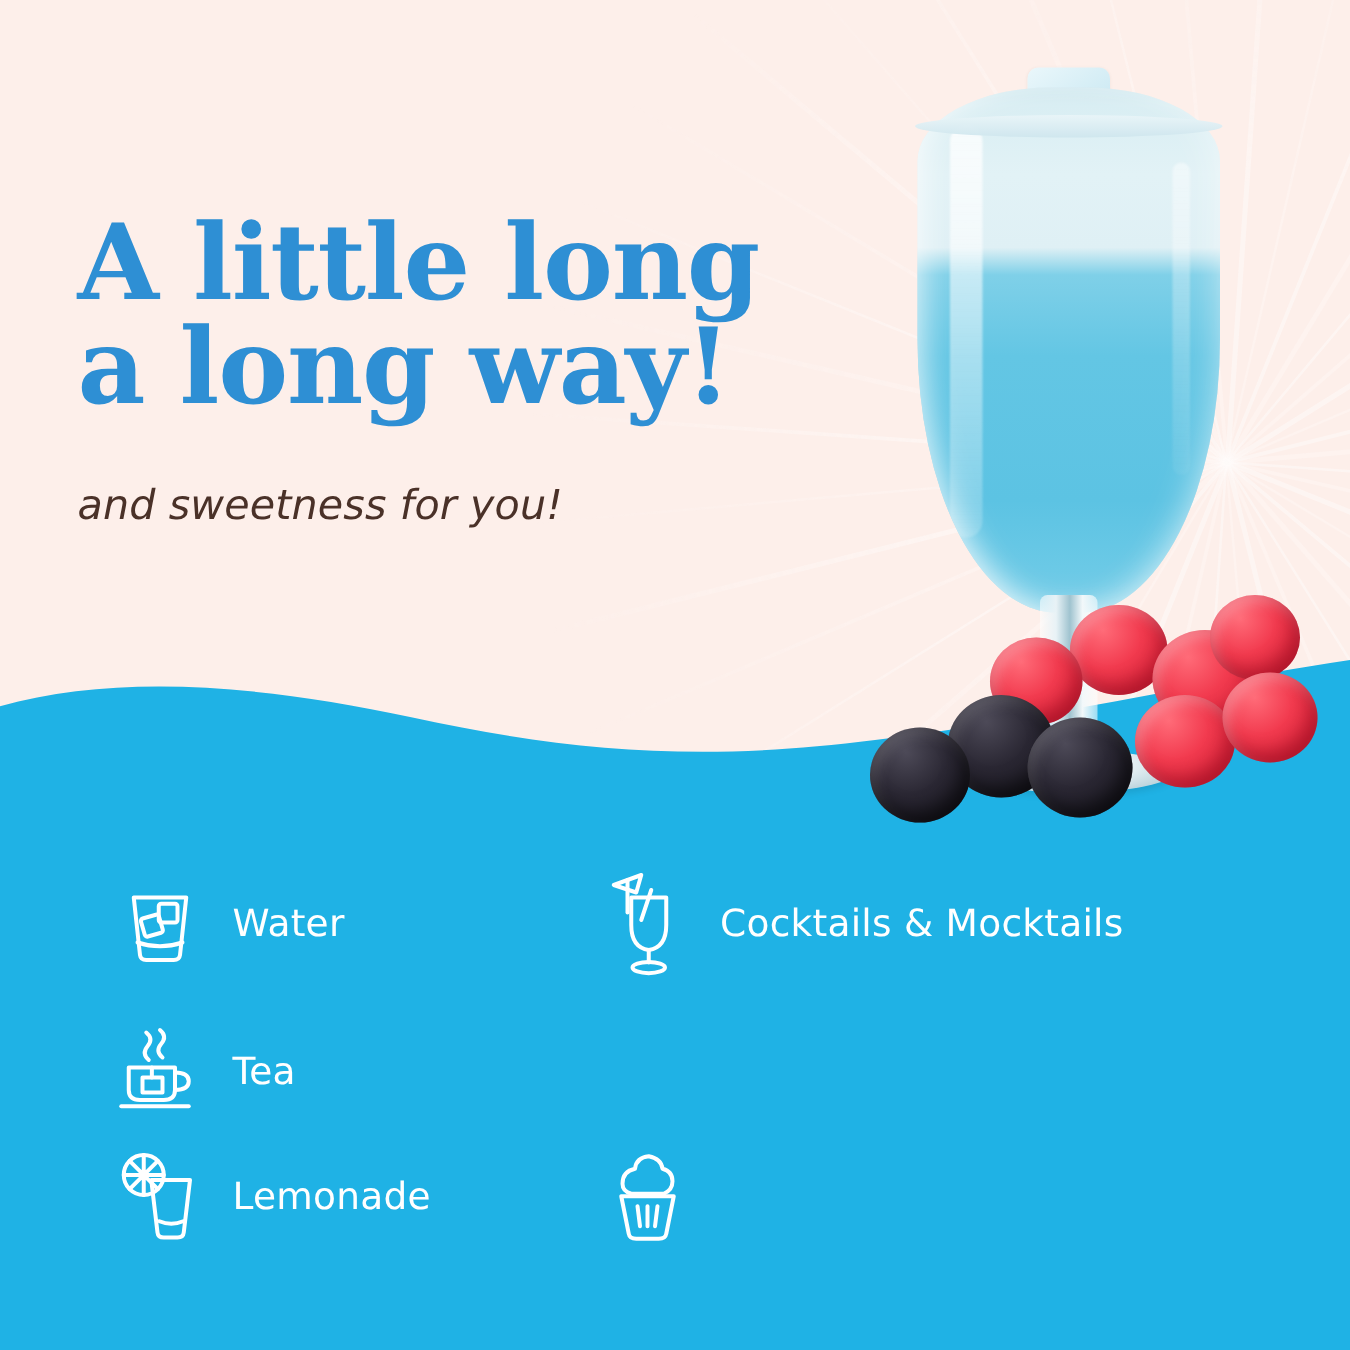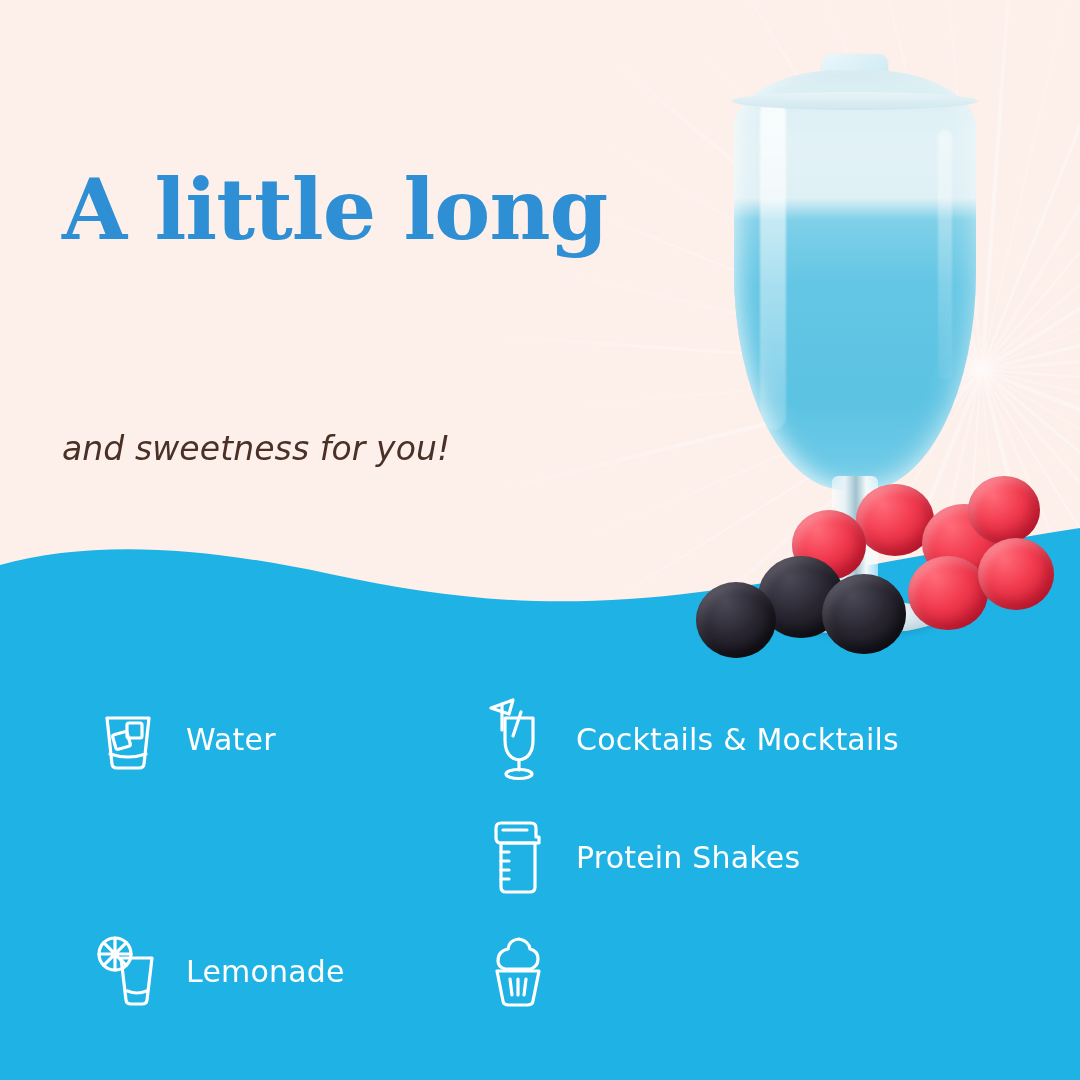--- a/index.html
+++ b/index.html
@@ -25,21 +25,21 @@
   
   .headline{position:absolute;left:62px;top:168px;width:640px;
     font-family:"DejaVu Serif",serif;font-weight:700;
     font-size:84px;line-height:.99;letter-spacing:-1px;color:#2e8fd4;}
   .headline .l2{display:block;}
 
   
   .sub{position:absolute;left:62px;top:382px;width:600px;
     font-family:"DejaVu Sans",sans-serif;font-style:italic;font-weight:400;
     font-size:33px;line-height:1.35;color:#4a3128;letter-spacing:.1px;}
-  .sub .s2{display:block;margin-top:45px;}
+  .sub .s2{display:block;}
 
   
   .drink{position:absolute;left:672px;top:52px;width:366px;height:620px;}
   .glass-bowl{position:absolute;left:62px;top:18px;width:242px;height:420px;
     border-radius:44% 44% 46% 46% / 14% 14% 52% 52%;
     background:
       linear-gradient(to bottom,
         #cfe8ef 0px,#d9eef3 14px,#e2f2f6 70px,#dff0f5 128px,
         #7fd0e8 150px,#63c6e4 215px,#5cc3e3 330px,#74cde8 420px);
     box-shadow:inset 14px 0 26px -10px rgba(255,255,255,.72),
@@ -70,21 +70,21 @@
   .black{background:radial-gradient(circle at 36% 26%,#4d4a58 0%,#2a2733 45%,#14121a 100%);
     box-shadow:inset -6px -8px 14px rgba(0,0,0,.55),inset 5px 6px 10px rgba(255,255,255,.16);}
 
   
   .list{position:absolute;left:0;top:678px;width:1080px;height:380px;}
   .row{position:absolute;display:flex;align-items:center;gap:22px;}
   .row .ico{width:72px;height:78px;flex:0 0 72px;display:flex;align-items:center;justify-content:center;}
   .row .lbl{font-family:"DejaVu Sans",sans-serif;font-weight:400;font-size:30px;color:#ffffff;
     letter-spacing:.2px;white-space:nowrap;}
   .c1{left:92px;} .c2{left:482px;justify-content:space-between;}
-  .r1{top:22px;} .r2{top:140px;} .r3{top:254px;}
+  .r1{top:22px;} .r2{top:140px;} .r3{top:240px;}
   svg.li{display:block;}
   svg.li *{vector-effect:non-scaling-stroke;}
 </style>
 </head>
 <body style="background: rgb(253, 239, 234);">
 
 <div class="poster" style="background: rgb(253, 239, 234);">
 
   <div class="top-bg" style="background: rgb(253, 239, 234);"></div>
   <div class="sunburst" id="sunburst">
@@ -150,40 +150,55 @@
     <div class="berry rasp" style="left:306px;top:486px;width:76px;height:72px;"></div>
     <div class="berry rasp" style="left:120px;top:458px;width:74px;height:70px;"></div>
 
     <div class="berry black" style="left:86px;top:504px;width:86px;height:82px;"></div>
     <div class="berry black" style="left:24px;top:530px;width:80px;height:76px;"></div>
     <div class="berry black" style="left:150px;top:522px;width:84px;height:80px;"></div>
   </div>
 
   <div class="headline" style="color: rgb(46, 143, 212);">
     <span>A little long</span>
+    <span class="l2">a long way!</span>
   </div>
 
   <div class="sub" style="color: rgb(74, 49, 40);">
     <span class="s2">and sweetness for you!</span>
   </div>
 
   <div class="list">
 
     <div class="row c1 r1">
       <span class="ico">
         <svg class="li" width="62" height="66" viewBox="0 0 62 66" fill="none" stroke="#FFFFFF" stroke-width="3.2" stroke-linecap="round" stroke-linejoin="round">
           <path d="M10 12 H52 L47 58 Q46.5 62 42 62 H20 Q15.5 62 15 58 Z"></path>
           <path d="M13 48 Q31 54 49 48"></path>
           <rect x="30" y="17" width="15" height="15" rx="2"></rect>
           <rect x="17" y="27" width="15" height="15" rx="2" transform="rotate(-16 24.5 34.5)"></rect>
         </svg>
       </span>
       <span class="lbl" style="color: rgb(255, 255, 255);">Water</span>
     </div>
 
+    <div class="row c1 r2">
+      <span class="ico">
+        <svg class="li" width="70" height="74" viewBox="0 0 70 74" fill="none" stroke="#FFFFFF" stroke-width="3.2" stroke-linecap="round" stroke-linejoin="round">
+          <path d="M24 6 Q30 11 25 17 Q20 23 26 28"></path>
+          <path d="M35 4 Q41 9 36 15 Q31 21 37 26"></path>
+          <path d="M10 34 H47 V52 Q47 60 38 60 H19 Q10 60 10 52 Z"></path>
+          <path d="M47 38 Q58 38 58 45 Q58 52 47 52"></path>
+          <path d="M4 65 H58"></path>
+          <path d="M28.5 34 V42"></path>
+          <rect x="21" y="42" width="16" height="12"></rect>
+        </svg>
+      </span>
+      <span class="lbl" style="color: rgb(255, 255, 255);">Tea</span>
+    </div>
 
     <div class="row c1 r3">
       <span class="ico">
         <svg class="li" width="66" height="74" viewBox="0 0 66 74" fill="none" stroke="#FFFFFF" stroke-width="3.2" stroke-linecap="round" stroke-linejoin="round">
           <circle cx="20" cy="20" r="16"></circle>
           <path d="M20 4 V36 M4 20 H36 M8.7 8.7 L31.3 31.3 M31.3 8.7 L8.7 31.3"></path>
           <path d="M26 24 H57 L52 66 Q51.6 70 47 70 H36 Q31.4 70 31 66 Z"></path>
           <path d="M32.5 57 Q42 61 51.5 57"></path>
         </svg>
       </span>
@@ -197,31 +212,20 @@
           <path d="M19 8 L19 34"></path>
           <path d="M38 16 L30 40"></path>
           <path d="M22 22 H50 V44 Q50 62 36 64 Q22 62 22 44 Z"></path>
           <path d="M36 64 V74"></path>
           <ellipse cx="36" cy="78" rx="13" ry="4.5"></ellipse>
         </svg>
       </span>
       <span class="lbl" style="color: rgb(255, 255, 255);">Cocktails &amp; Mocktails</span>
     </div>
 
-    <div class="row c2 r2">
-      <span class="ico">
-        <svg class="li" width="62" height="80" viewBox="0 0 62 80" fill="none" stroke="#FFFFFF" stroke-width="3.2" stroke-linecap="round" stroke-linejoin="round">
-          <path d="M14 6 H44 Q49 6 49 11 V20 H52 V26 H14 Q9 26 9 21 V11 Q9 6 14 6 Z"></path>
-          <path d="M14 26 H48 V70 Q48 75 43 75 H19 Q14 75 14 70 Z"></path>
-          <path d="M14 35 H22 M14 44 H22 M14 53 H22 M14 62 H22"></path>
-          <path d="M16 13 H40"></path>
-        </svg>
-      </span>
-      <span class="lbl" style="color: rgb(255, 255, 255);">Protein Shakes</span>
-    </div>
 
     <div class="row c2 r3">
       <span class="ico">
         <svg class="li" width="66" height="76" viewBox="0 0 66 76" fill="none" stroke="#FFFFFF" stroke-width="3.2" stroke-linecap="round" stroke-linejoin="round">
           <path d="M34 6 Q24 7 23 16 Q13 18 13 28 Q13 34 20 36 H46 Q53 33 53 26 Q53 18 45 16 Q44 8 34 6 Z"></path>
           <path d="M12 38 H54 L48 68 Q47.4 72 42 72 H24 Q18.6 72 18 68 Z"></path>
           <path d="M25 46 L27 62 M33 46 L33 62 M41 46 L39 62"></path>
         </svg>
       </span>
     </div>

